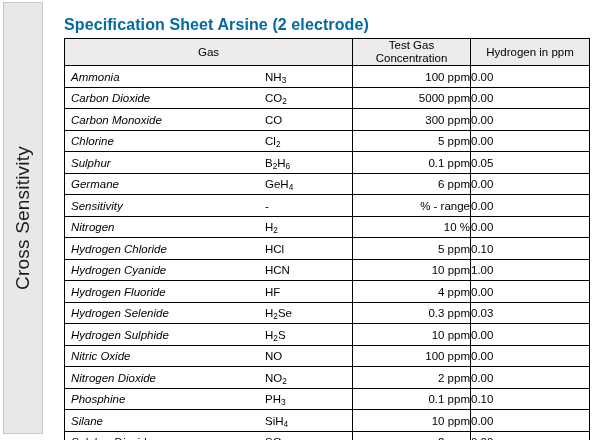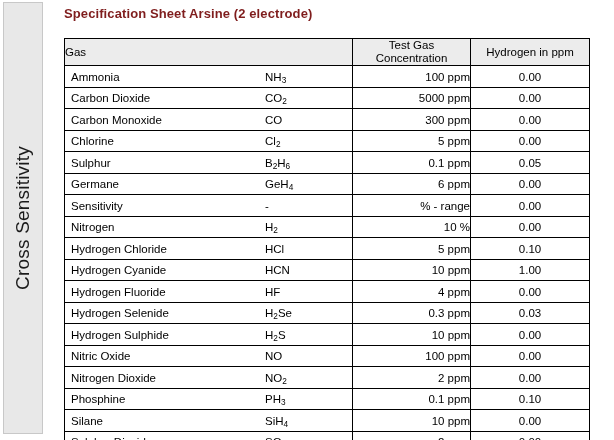--- a/index.html
+++ b/index.html
@@ -44,24 +44,24 @@
     position: absolute;
     left: 62px;
     top: 0;
     width: 552px;
     height: 440px;
   }
 
   #doc-title {
     position: absolute;
     left: 2px;
-    top: 6px;
-    font-size: 13px;
+    top: 16px;
+    font-size: 16px;
     font-weight: bold;
-    color: #7f1d1d;
+    color: #0369a1;
     letter-spacing: 0.1px;
     white-space: nowrap;
   }
 
   
   #spec-table {
     position: absolute;
     left: 2px;
     top: 38px;
     width: 525px;
@@ -94,39 +94,40 @@
   .gasrow-inner {
     display: flex;
     align-items: center;
     width: 100%;
   }
   .gasrow-inner .gname {
     width: 200px;
     padding-left: 6px;
     box-sizing: border-box;
     white-space: nowrap;
+    font-style: italic;
   }
   .gasrow-inner .gform {
     flex: 1;
     white-space: nowrap;
   }
   .cell-conc {
     text-align: right;
     padding-right: 6px;
   }
   .cell-read {
-    text-align: center;
+    text-align: left;
     padding-left: 8px;
   }
   sub {
     font-size: 0.72em;
     vertical-align: -0.22em;
     line-height: 0;
   }
-  .hdr-gas { text-align: left; margin-top: 20px; }
+  .hdr-gas { text-align: center; margin-top: 20px; }
 </style>
 </head>
 <body>
 
 <div id="side-tab">
   <div id="side-tab-label">Cross Sensitivity</div>
 </div>
 
 <div id="content">
 

